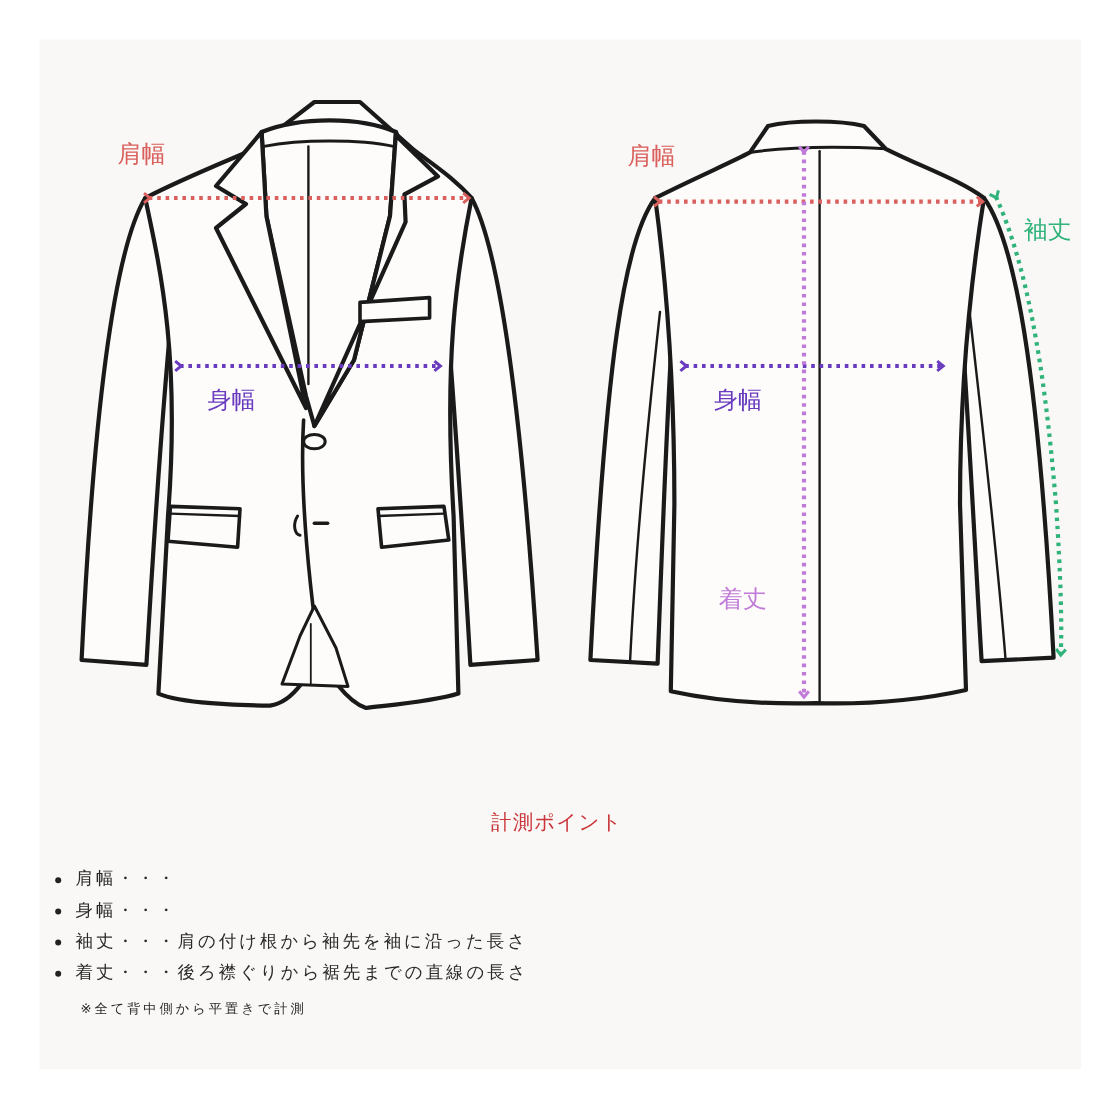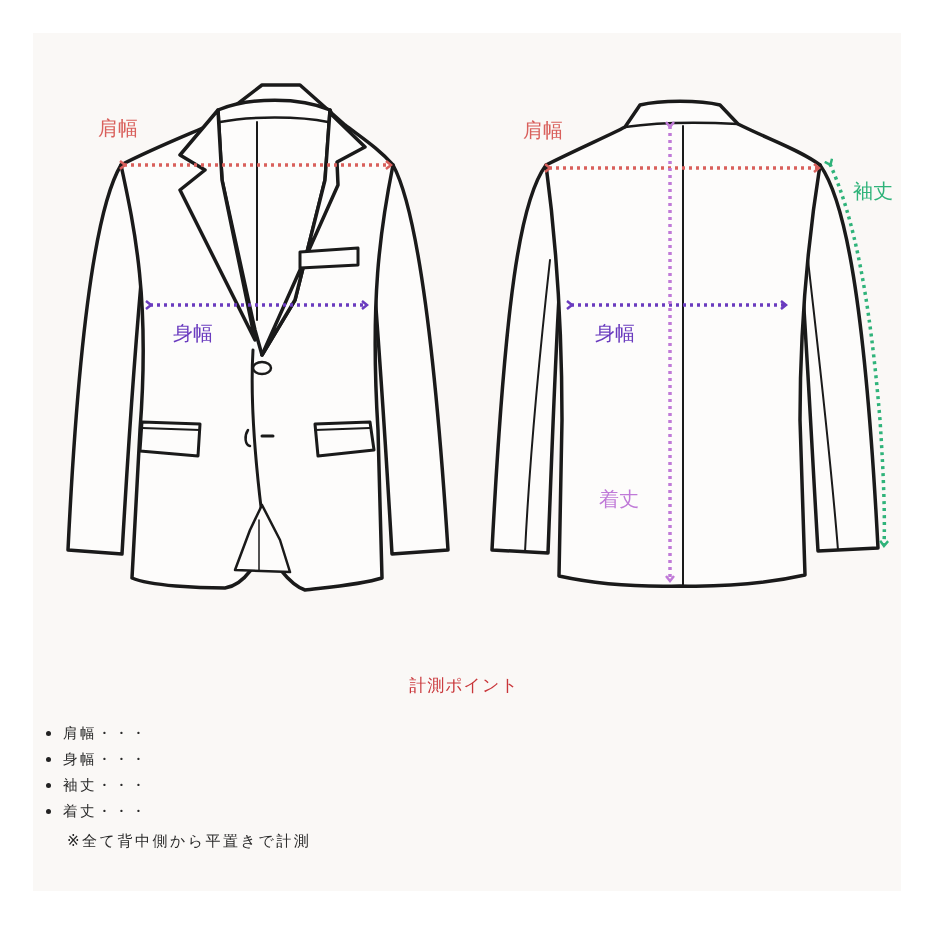--- a/index.html
+++ b/index.html
@@ -9,21 +9,21 @@
   svg.jackets { position:absolute; left:0; top:0; width:928px; height:928px; }
   .lbl { position:absolute; font-size:20px; line-height:22px; white-space:nowrap; }
   .c-shoulder { color:#d9605c; }
   .c-chest { color:#6a3bbf; }
   .c-sleeve { color:#2fb37a; }
   .c-length { color:#c07ad8; }
   .title { position:absolute; left:0; width:928px; top:674px; text-align:center; color:#c9363a; font-size:17px; letter-spacing:1px; }
   .list { position:absolute; left:46px; top:720px; margin:0; padding:0; list-style:none; font-size:14.5px; color:#2a2a2a; letter-spacing:2.5px; }
   .list li { height:26px; line-height:26px; display:flex; align-items:center; }
   .bullet { display:inline-block; width:5px; height:5px; border-radius:50%; background:#222; margin-right:12px; margin-left:0; }
-  .note { position:absolute; left:67px; top:828px; font-size:15px; color:#2a2a2a; letter-spacing:2.5px; line-height:26px; }
+  .note { position:absolute; left:67px; top:828px; font-size:11px; color:#2a2a2a; letter-spacing:2.5px; line-height:26px; }
 </style>
 </head>
 <body>
 
 <div class="panel"></div>
 
 <svg class="jackets" viewBox="0 0 928 928">
   <defs>
     <marker id="arR" markerWidth="8" markerHeight="10" refX="5" refY="5" orient="auto" markerUnits="userSpaceOnUse">
       <path d="M1,1 L6,5 L1,9" fill="none" stroke="#d9605c" stroke-width="2.5"></path>
@@ -115,20 +115,22 @@
   </li>
   <li>
     <span class="bullet"></span>
     <span>身幅</span>
     <span>・・・</span>
   </li>
   <li>
     <span class="bullet"></span>
     <span>袖丈</span>
     <span>・・・</span>
+    <span>肩の付け根から袖先を袖に沿った長さ</span>
   </li>
   <li>
     <span class="bullet"></span>
     <span>着丈</span>
     <span>・・・</span>
+    <span>後ろ襟ぐりから裾先までの直線の長さ</span>
   </li>
 </ul>
 <div class="note">※全て背中側から平置きで計測</div>
 
 </body></html>

